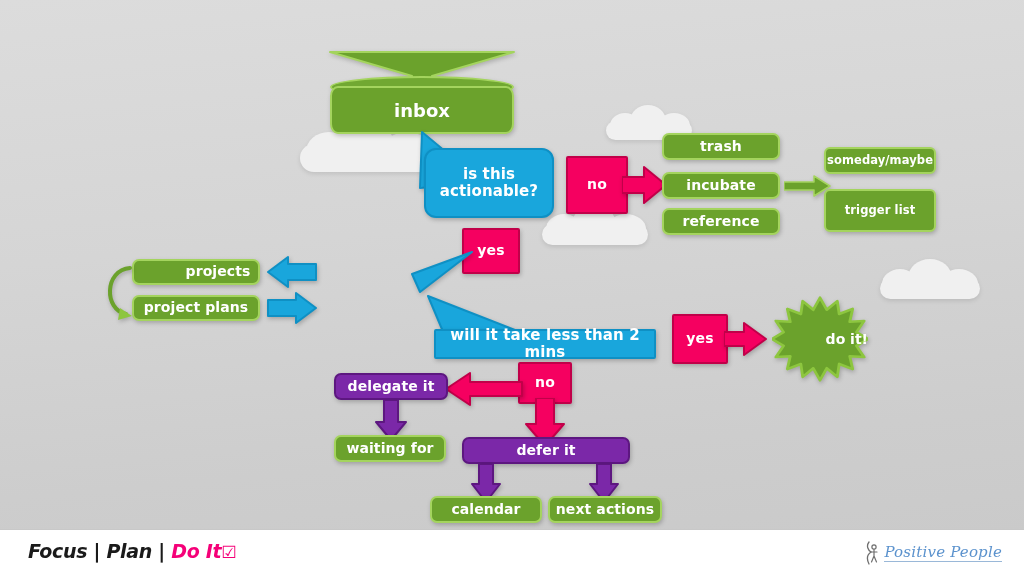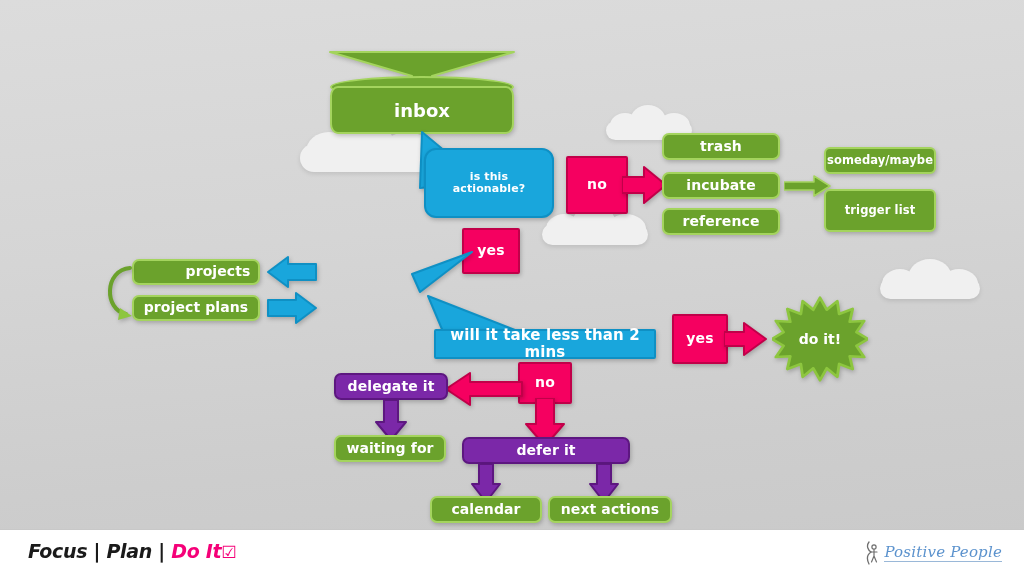--- a/index.html
+++ b/index.html
@@ -35,33 +35,33 @@
   .purple{
     background:#7b28a8;border:2px solid #5d1780;border-radius:7px;
     font-size:14px;
   }
   .pink{
     background:#f50060;border:2px solid #c10049;
     font-size:14px;border-radius:2px;
   }
   .blue-bubble{
     background:#19a6dc;border:2px solid #0f90c4;border-radius:12px;
-    font-size:11px;
+    font-size:15px;
   }
   .blue-bubble.wide{font-size:15px;border-radius:2px;text-align:center;}
 
   
   .tail{position:absolute;overflow:visible;filter:drop-shadow(1px 2px 2px rgba(0,0,0,.2));}
 
   
   .arrow{position:absolute;filter:drop-shadow(1px 2px 2px rgba(0,0,0,.22));}
 
   
   .burst{
-    position:absolute;display:flex;align-items:center;justify-content:center;
+    position:absolute;display:flex;align-items:center;justify-content:flex-end;
     color:#fff;font-weight:bold;font-size:14px;
     filter:drop-shadow(1px 2px 2px rgba(0,0,0,.22));
   }
   .burst svg{position:absolute;inset:0;}
   .burst span{position:relative;z-index:2;}
 
   
   #inbox-group{position:absolute;left:322px;top:48px;width:200px;height:86px;
     filter:drop-shadow(1px 2px 2px rgba(0,0,0,.2));}
   .cyl{
@@ -259,21 +259,21 @@
   <svg class="arrow" width="32" height="40" viewBox="0 0 32 40" style="left:470px;top:464px;">
     <path d="M9 0 L23 0 L23 20 L30 20 L16 38 L2 20 L9 20 Z" fill="#7b28a8" stroke="#5d1780" stroke-width="2" stroke-linejoin="round"></path>
   </svg>
   <svg class="arrow" width="32" height="40" viewBox="0 0 32 40" style="left:588px;top:464px;">
     <path d="M9 0 L23 0 L23 20 L30 20 L16 38 L2 20 L9 20 Z" fill="#7b28a8" stroke="#5d1780" stroke-width="2" stroke-linejoin="round"></path>
   </svg>
 
   <div class="node green" style="left:430px;top:496px;width:112px;height:27px;">
     <span>calendar</span>
   </div>
-  <div class="node green" style="left:548px;top:496px;width:124px;height:27px;">
+  <div class="node green" style="left:548px;top:496px;width:114px;height:27px;">
     <span>next actions</span>
   </div>
 
   <div id="footer">
     <div id="footer-tag">
       <span>Focus | Plan | </span><span class="pinktxt">Do It</span><span class="chk">☑</span>
     </div>
     <div id="brand">
       <svg width="16" height="26" viewBox="0 0 16 26">
         <path d="M4 2 C1 6, 3 10, 6 12 C3 14, 1 18, 4 24" fill="none" stroke="#6f6f6f" stroke-width="1.3" stroke-linecap="round"></path>

